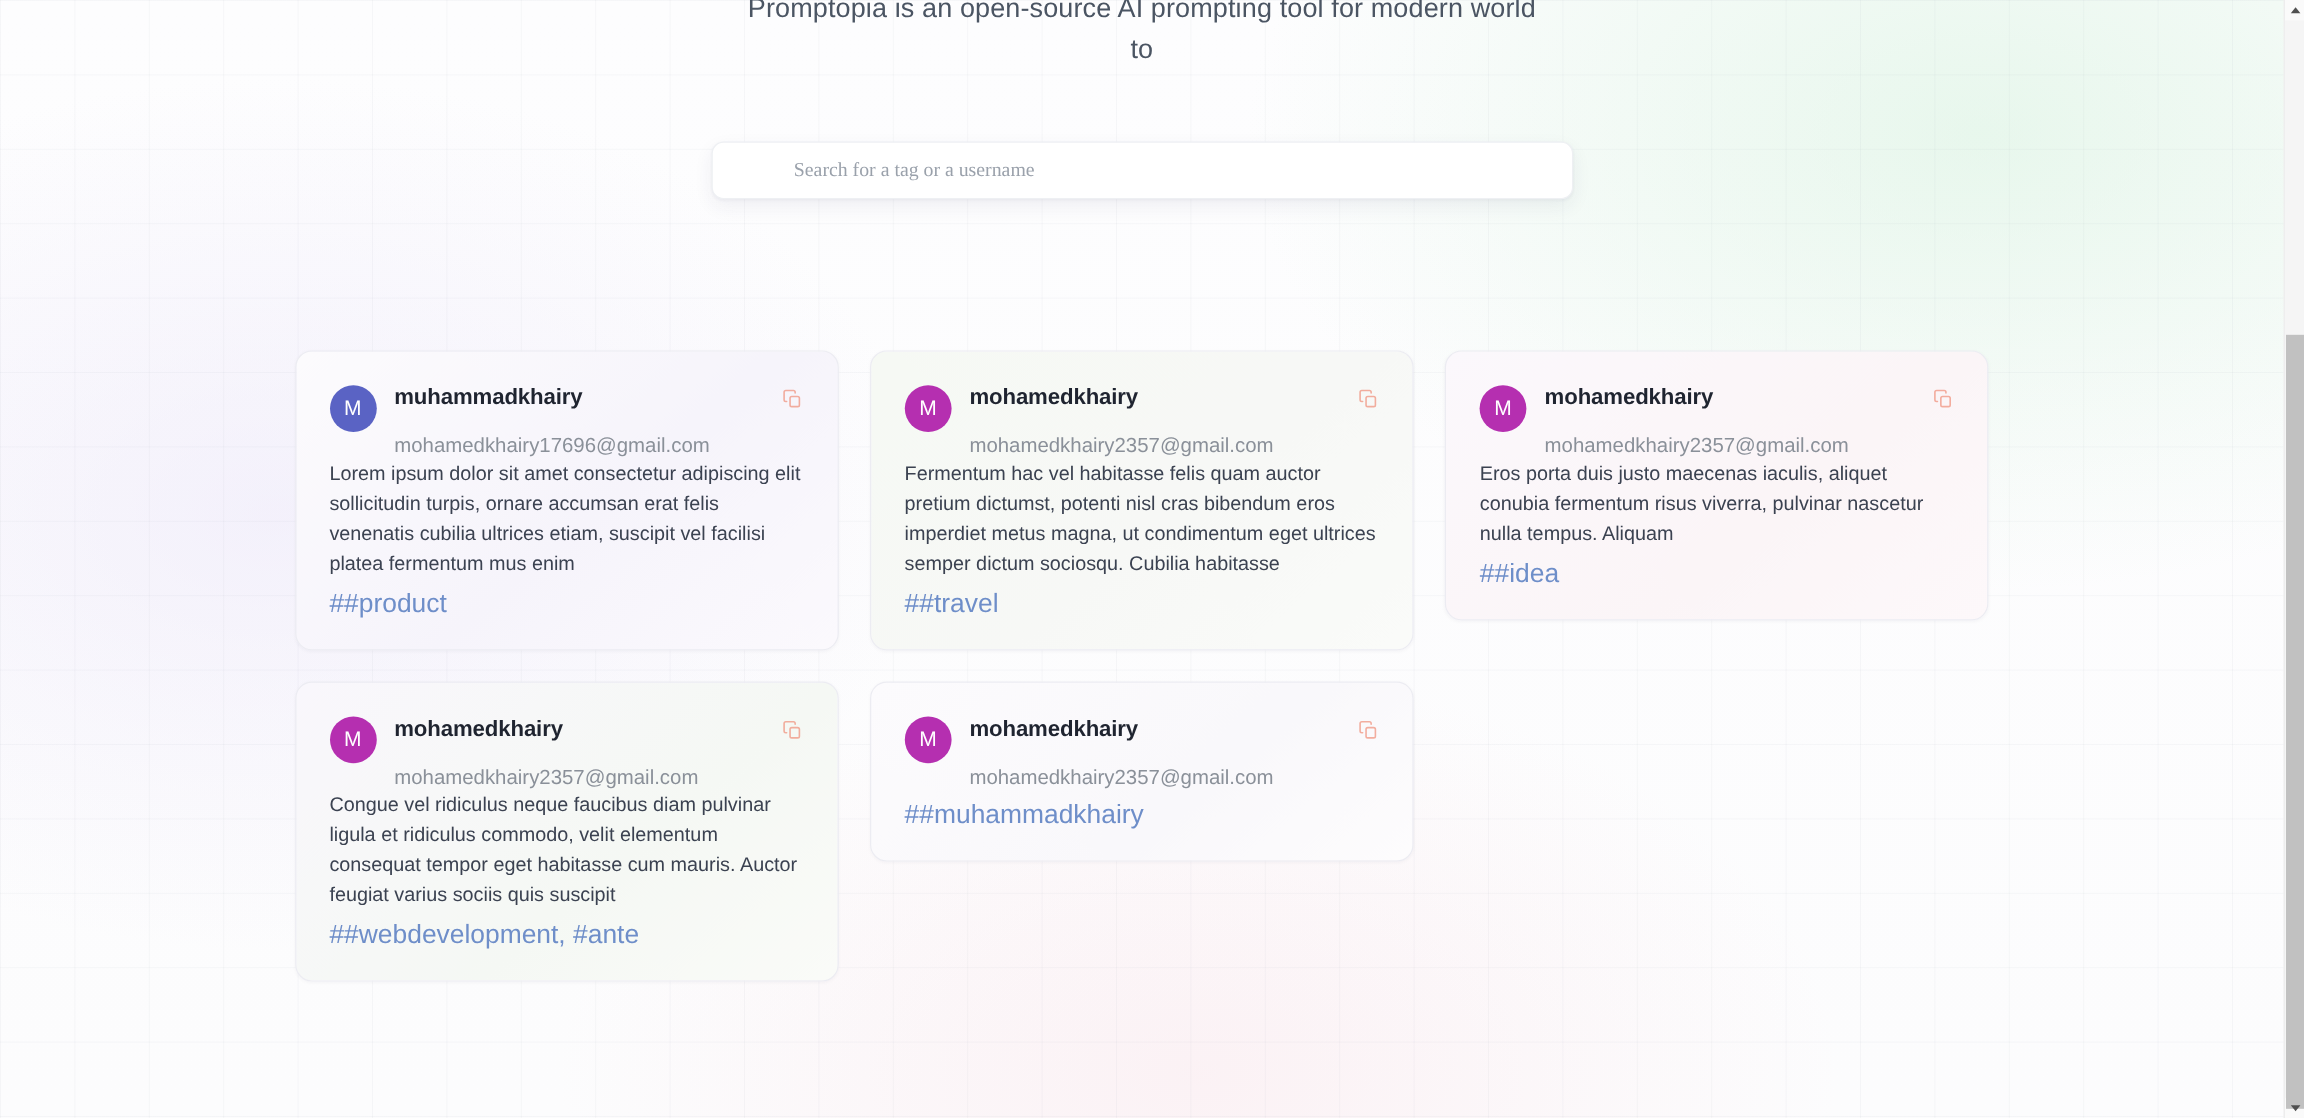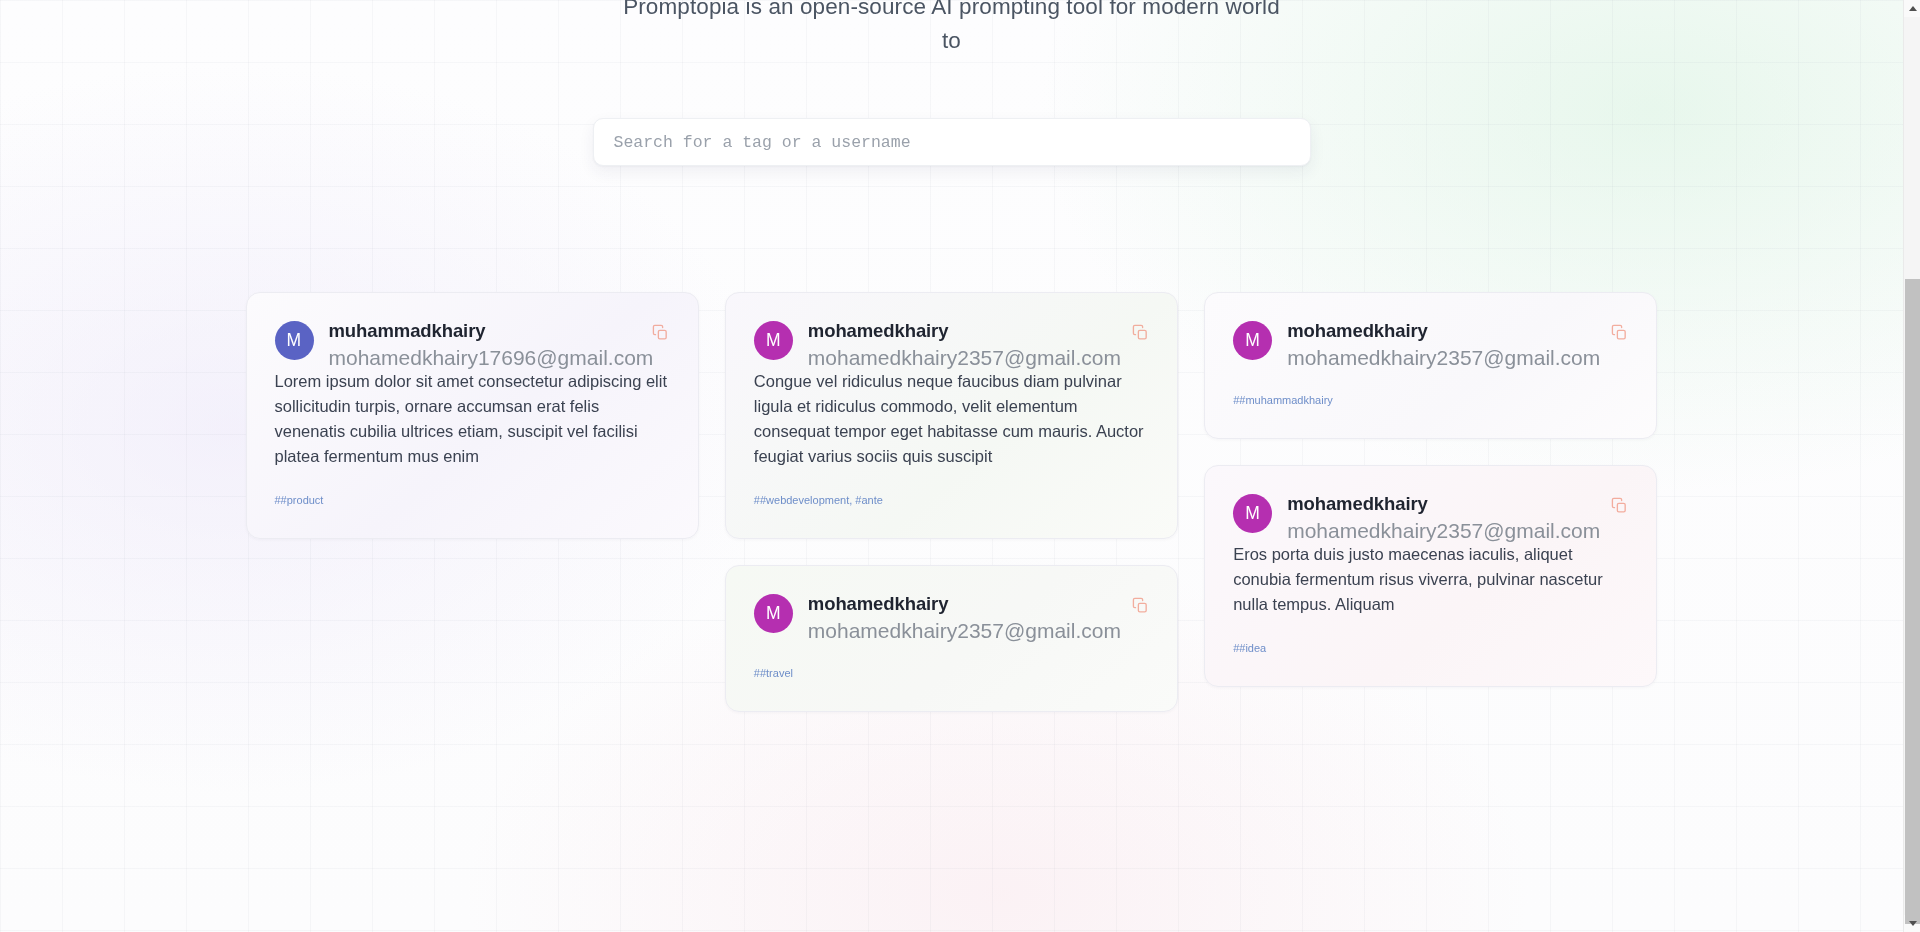--- a/index.html
+++ b/index.html
@@ -79,23 +79,24 @@
     box-shadow: 0 6px 16px rgba(40,50,90,0.065), 0 1px 2px rgba(40,50,90,0.04);
     display: flex;
     align-items: center;
     padding: 0 20px;
   }
   .search-box input {
     border: none;
     outline: none;
     background: transparent;
     width: 100%;
-    font-family: Liberation Mono, monospace;
+    font-family: Liberation Serif, serif;
     font-size: 16.5px;
     color: #374151;
+    margin-left: 48px;
   }
   .search-box input::placeholder { color: #9aa1ab; }
 
   
   .cards-area {
     margin: 0 auto;
     margin-top: 126px;
     width: 1412px;
     column-count: 3;
     column-gap: 26px;
@@ -140,24 +141,24 @@
   }
   .identity { display: flex; flex-direction: column; min-width: 0; }
   .uname {
     font-size: 18.5px;
     font-weight: 700;
     color: #1f2430;
     line-height: 24px;
     letter-spacing: -0.1px;
   }
   .uemail {
-    font-size: 21px;
+    font-size: 17px;
     color: #8a9099;
     line-height: 22px;
-    margin-top: 4px;
+    margin-top: 18px;
   }
 
   .copy-btn {
     position: absolute;
     top: 28px;
     right: 26px;
     width: 22px;
     height: 22px;
     display: flex;
     align-items: center;
@@ -165,22 +166,22 @@
     cursor: pointer;
     opacity: 0.72;
   }
 
   .card-body {
     font-size: 16.5px;
     line-height: 25px;
     color: #3b4251;
   }
   .card-tags {
-    margin-top: 19px;
-    font-size: 11px;
+    margin-top: 8px;
+    font-size: 22px;
     line-height: 24px;
     color: #6e8ec9;
     cursor: pointer;
   }
 
   
   #scrollbar {
     position: absolute;
     top: 0; right: 0;
     width: 17px;
@@ -282,20 +283,21 @@
             <div class="uname">mohamedkhairy</div>
             <div class="uemail">mohamedkhairy2357@gmail.com</div>
           </div>
         </div>
         <div class="copy-btn">
           <svg width="17" height="17" viewBox="0 0 24 24" fill="none" stroke="#f0917c" stroke-width="1.9" stroke-linecap="round" stroke-linejoin="round">
             <rect x="9" y="9" width="11" height="12" rx="2"></rect>
             <path d="M5 15H4a2 2 0 0 1-2-2V4a2 2 0 0 1 2-2h9a2 2 0 0 1 2 2v1"></path>
           </svg>
         </div>
+        <p class="card-body">Fermentum hac vel habitasse felis quam auctor pretium dictumst, potenti nisl cras bibendum eros imperdiet metus magna, ut condimentum eget ultrices semper dictum sociosqu. Cubilia habitasse</p>
         <p class="card-tags">##travel</p>
       </div>
       <div class="card tint-d">
         <div class="card-head">
           <div class="avatar" style="background: rgb(181, 47, 176);">M</div>
           <div class="identity">
             <div class="uname">mohamedkhairy</div>
             <div class="uemail">mohamedkhairy2357@gmail.com</div>
           </div>
         </div>

